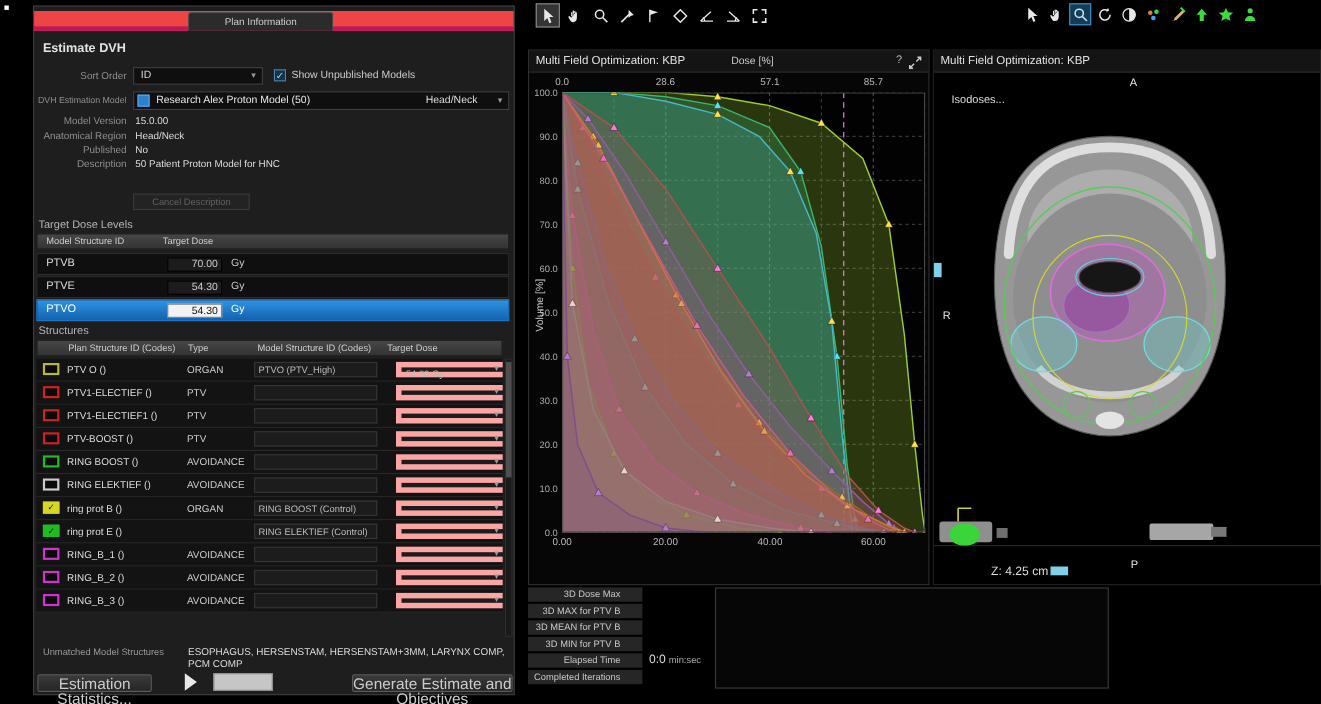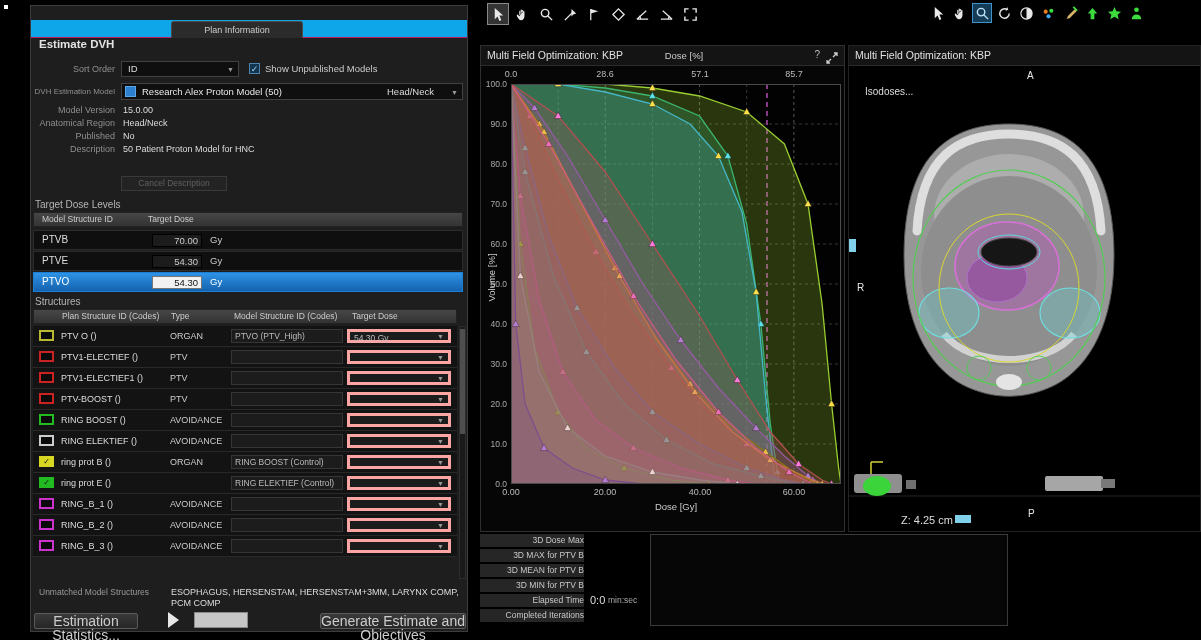--- a/index.html
+++ b/index.html
@@ -3,21 +3,21 @@
 <meta charset="utf-8">
 <style>
   *{box-sizing:border-box;margin:0;padding:0}
   html,body{width:1201px;height:640px;background:#000;overflow:hidden;
     font-family:"Liberation Sans",sans-serif;-webkit-font-smoothing:antialiased}
   body{position:relative;color:#ddd}
   .panel{position:absolute;box-sizing:border-box}
 
   
   .left-panel{left:30px;top:5px;width:438px;height:627px;background:#1e1e1e;border:1px solid #3c3c3c}
-  .tab-strip{position:absolute;left:0;top:14px;width:100%;height:18px;background:#0ea5e9;border-bottom:1px solid #be185d}
+  .tab-strip{position:absolute;left:0;top:4px;width:100%;height:18px;background:#ef4444;border-bottom:4px solid #be185d}
   .tab{position:absolute;left:140px;top:1px;width:132px;height:17px;background:#2b2b2b;border:1px solid #4a4a4a;border-bottom:none;border-radius:3px 3px 0 0;color:#ccc;font-size:9px;text-align:center;line-height:16px}
   .h-estimate{position:absolute;left:8px;top:32px;font-size:11.5px;color:#e2e2e2;font-weight:bold}
   .lbl{position:absolute;color:#8f8f8f;font-size:9px;text-align:right}
   .val{position:absolute;color:#ddd;font-size:9px}
   .dd{position:absolute;background:#0f0f0f;border:1px solid #414141;color:#ddd;font-size:9.5px}
   .sort-dd{left:90px;top:55px;width:118px;height:16px;line-height:14px;padding-left:6px}
   .caret{position:absolute;right:4px;top:50%;transform:translateY(-50%);font-size:7px;color:#999;line-height:1}
   .cb{position:absolute;left:218px;top:57px;width:11px;height:11px;background:#12344e;border:1px solid #4e84ad;text-align:center}
   .cbmark{font-size:9px;color:#a8d8f8;line-height:10px;display:block}
   .cb-label{position:absolute;left:234px;top:57px;font-size:9.5px;color:#ccc}
@@ -37,21 +37,21 @@
   .t-unit{position:absolute;left:176px;line-height:18px;font-size:9.5px;color:#ccc}
   .t-row.selected{background:linear-gradient(#2e93e6,#1562ae);border-color:#1b7fd4;color:#fff}
   .t-row.selected .t-dosebox{background:#f2f2f2;color:#111;border-color:#777}
   .t-row.selected .t-unit{color:#fff}
   .structures-body{position:absolute;left:2px;top:320px;width:424px;height:253px;overflow:hidden}
   .s-row{position:relative;width:100%;height:21px;background:#131313;border-bottom:1px solid #292929;font-size:9px;color:#ddd}
   .swatch{position:absolute;left:6px;top:4px;width:15px;height:11px;background:#0a0a0a;border:2px solid #888;font-size:8px;line-height:8px;text-align:center}
   .s-id{position:absolute;left:28px;line-height:20px;white-space:nowrap}
   .s-type{position:absolute;left:137px;line-height:20px;color:#ccc}
   .s-model{position:absolute;left:198px;top:3px;width:112px;height:14px;background:#1c1c1c;border:1px solid #363636;color:#bbb;font-size:8.5px;line-height:12px;padding-left:3px;overflow:hidden;white-space:nowrap}
-  .s-dose{position:absolute;left:314px;top:3px;width:104px;height:14px;background:#1c1c1c;border:3px solid #fca5a5}
+  .s-dose{position:absolute;left:327px;top:3px;width:104px;height:14px;background:#1c1c1c;border:5px solid #fca5a5}
   .s-dose-text{position:absolute;left:4px;font-size:8.5px;color:#bbb;line-height:12px;white-space:nowrap}
   .scrollbar{position:absolute;left:428px;top:320px;width:7px;height:253px;background:#1a1a1a;border:1px solid #2e2e2e}
   .scroll-thumb{position:absolute;left:0;top:2px;width:100%;height:105px;background:#4f4f4f}
   .unmatched-label{position:absolute;left:8px;top:581px;font-size:8.5px;color:#999}
   .unmatched-value{position:absolute;left:140px;top:581px;width:290px;font-size:9px;color:#ddd;line-height:11px}
   .btn{position:absolute;background:linear-gradient(#3a3a3a,#262626);border:1px solid #5a5a5a;color:#ccc;font-size:14px;text-align:center;border-radius:2px}
   .stats-btn{left:3px;top:607px;width:104px;height:16px;line-height:14px}
   .gen-btn{left:289px;top:607px;width:146px;height:16px;line-height:14px}
   .play-icon{position:absolute;left:137px;top:606px;width:0;height:0;border-left:11px solid #e8e8e8;border-top:8px solid transparent;border-bottom:8px solid transparent}
   .progress-box{position:absolute;left:163px;top:606px;width:54px;height:16px;background:#c6c6c6;border:1px solid #8a8a8a}
@@ -87,21 +87,21 @@
   .orient{position:absolute;font-size:10px;color:#e8e8e8}
   .orient-a{left:178px;top:24px}
   .orient-r{left:8px;top:236px}
   .orient-p{left:179px;top:462px}
   .z-label{position:absolute;left:52px;top:468px;font-size:11px;color:#ddd}
   .ct-slider-left{position:absolute;left:0;top:193px;width:7px;height:13px;background:#7fd0e8}
 
   
   .status-panel{left:480px;top:534px;width:170px;height:94px}
   .st-row{position:relative;height:13px;margin-bottom:2px}
-  .st-label{position:absolute;left:0;top:0;width:104px;height:13px;background:#262626;color:#c8c8c8;font-size:8.5px;text-align:right;padding-right:0;line-height:12px}
+  .st-label{position:absolute;left:0;top:0;width:104px;height:13px;background:#262626;color:#c8c8c8;font-size:8.5px;text-align:right;padding-right:20px;line-height:12px}
   .st-value{position:absolute;left:110px;top:0;font-size:11px;color:#ddd;line-height:12px}
   .st-unit{position:absolute;left:128px;top:0;font-size:8.5px;color:#aaa;line-height:12px}
   .big-box{left:650px;top:534px;width:358px;height:92px;background:#060606;border:1px solid #3a3a3a}
   .white-dot{position:absolute;left:4px;top:5px;width:4px;height:4px;background:#fff}
 </style>
 </head>
 <body>
 
 <div class="white-dot"></div>
 
@@ -555,21 +555,20 @@
       <polygon points="226.28571428571428,292 222.68571428571428,298.6 229.88571428571427,298.6" fill="#ff7ad9" stroke="#111" stroke-width="0.4"></polygon>
       <polygon points="287.57142857142856,376 283.97142857142853,382.6 291.1714285714286,382.6" fill="#ff7ad9" stroke="#111" stroke-width="0.4"></polygon>
       <polygon points="320.57142857142856,396 316.97142857142853,402.6 324.1714285714286,402.6" fill="#ff7ad9" stroke="#111" stroke-width="0.4"></polygon>
       <rect x="0.5" y="0.5" width="329" height="399" fill="none" stroke="#4a4a4a"></rect>
     </svg>
 
   <span class="xtick" style="left:10px">0.00</span>
   <span class="xtick" style="left:104px">20.00</span>
   <span class="xtick" style="left:199px">40.00</span>
   <span class="xtick" style="left:293px">60.00</span>
-  <span class="dose-gy-label">Dose [Gy]</span>
   <span class="vol-label">Volume [%]</span>
 </div>
 
 <div class="panel ct-panel">
   <div class="panel-header">
     <span class="panel-title">Multi Field Optimization: KBP</span>
   </div>
   <span class="isodoses">Isodoses...</span>
 
   <svg id="ct-svg" width="353" height="467" viewBox="0 0 353 467">

